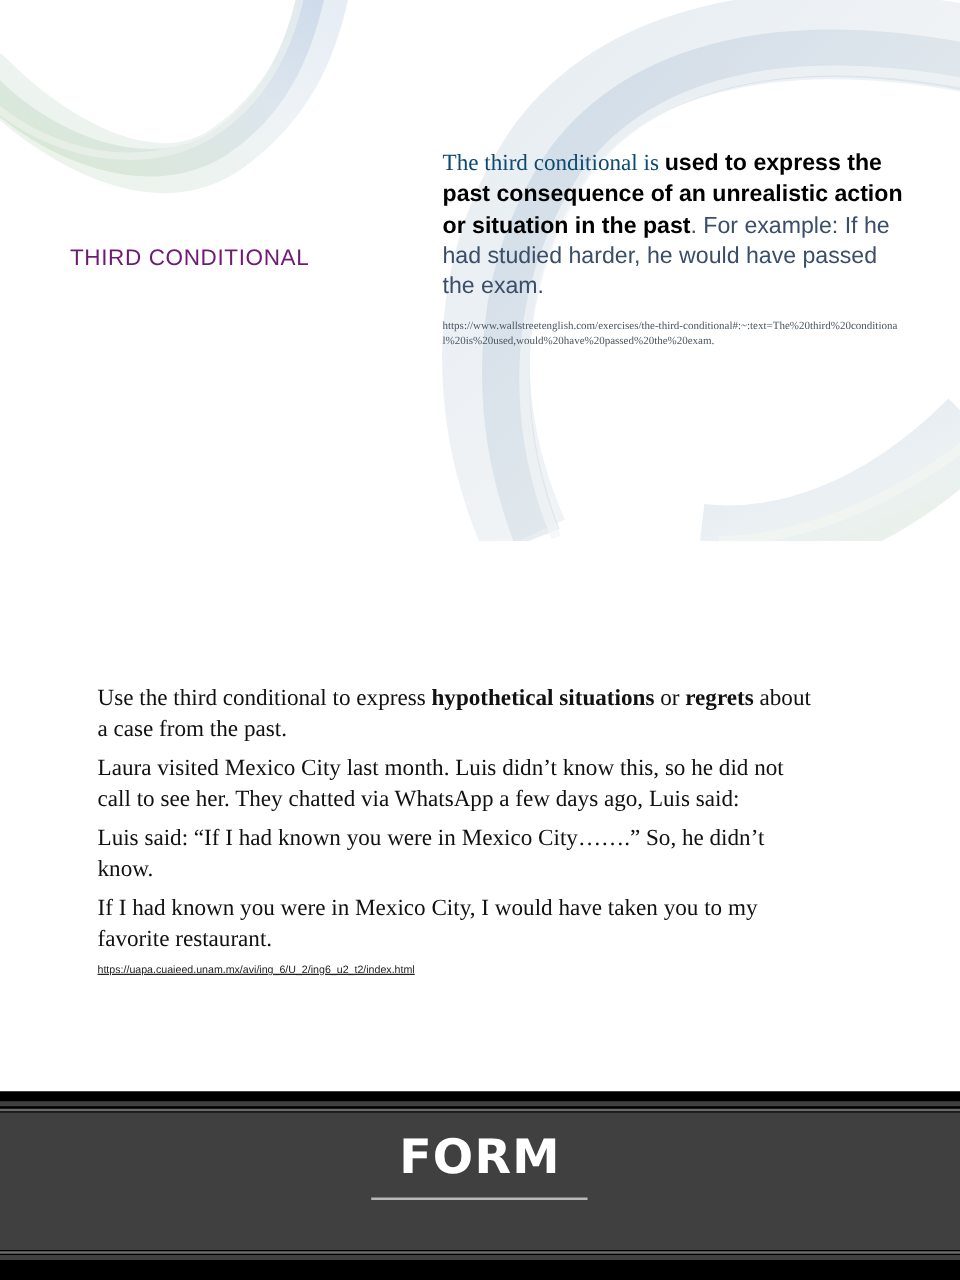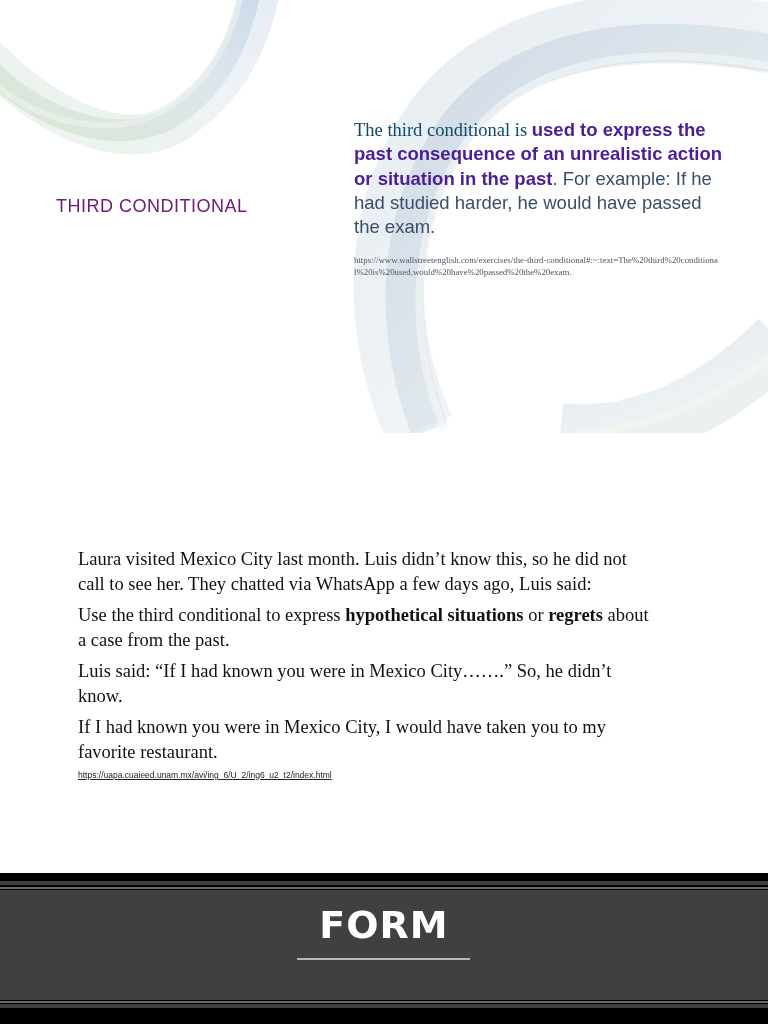--- a/index.html
+++ b/index.html
@@ -49,21 +49,21 @@
     line-height: 24.3px;
     color: #3b4e69;
     z-index: 2;
   }
   .slide1-body .serif {
     font-family: "Liberation Serif", serif;
     color: #0c4a6e;
   }
   .slide1-body b {
     font-weight: bold;
-    color: #4c1d95;
+    color: #000000;
     text-align: right;
   }
   .slide1-link {
     position: absolute;
     left: 354px;
     top: 254px;
     width: 370px;
     font-family: Liberation Serif, serif;
     font-size: 8.8px;
     line-height: 12px;
@@ -178,22 +178,22 @@
 
     <div class="slide1-body">
       <span class="serif">The third conditional is </span><b>used to express the past consequence of an unrealistic action or situation in the past</b><span>. For example: If he had studied harder, he would have passed the exam.</span>
     </div>
 
     <div class="slide1-link">https://www.wallstreetenglish.com/exercises/the-third-conditional#:~:text=The%20third%20conditional%20is%20used,would%20have%20passed%20the%20exam.</div>
   </section>
 
   <section class="slide2">
     <div class="slide2-body">
+      <p><span>Use the third conditional to express </span><b>hypothetical situations</b><span> or </span><b>regrets</b><span> about a case from the past.</span></p>
       <p>Laura visited Mexico City last month. Luis didn’t know this, so he did not call to see her. They chatted via WhatsApp a few days ago, Luis said:</p>
-      <p><span>Use the third conditional to express </span><b>hypothetical situations</b><span> or </span><b>regrets</b><span> about a case from the past.</span></p>
       <p>Luis said: “If I had known you were in Mexico City…….” So, he didn’t know.</p>
       <p>If I had known you were in Mexico City, I would have taken you to my favorite restaurant.</p>
     </div>
     <a class="slide2-link">https://uapa.cuaieed.unam.mx/avi/ing_6/U_2/ing6_u2_t2/index.html</a>
   </section>
 
   <section class="slide3">
     <div class="rule-top-thick"></div>
     <div class="rule-top-thin"></div>
     <div class="band"></div>

